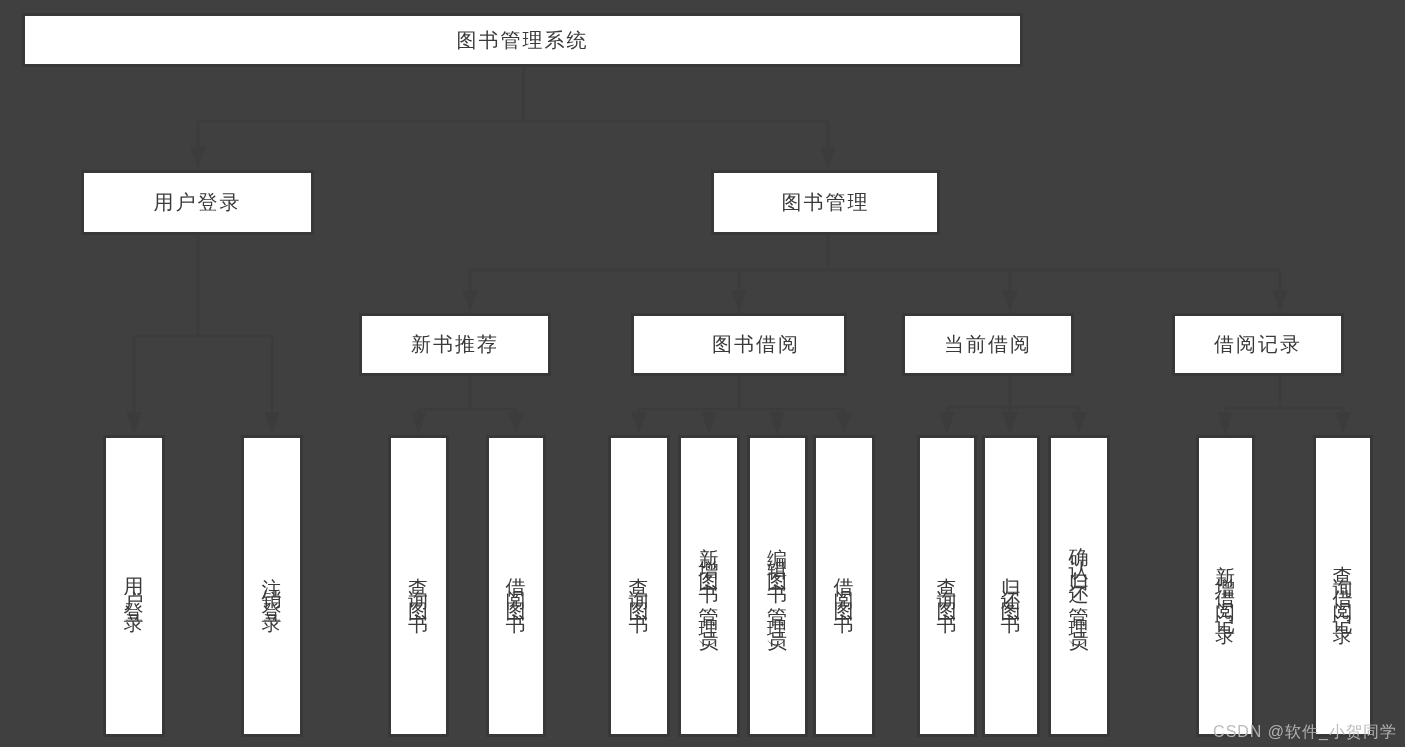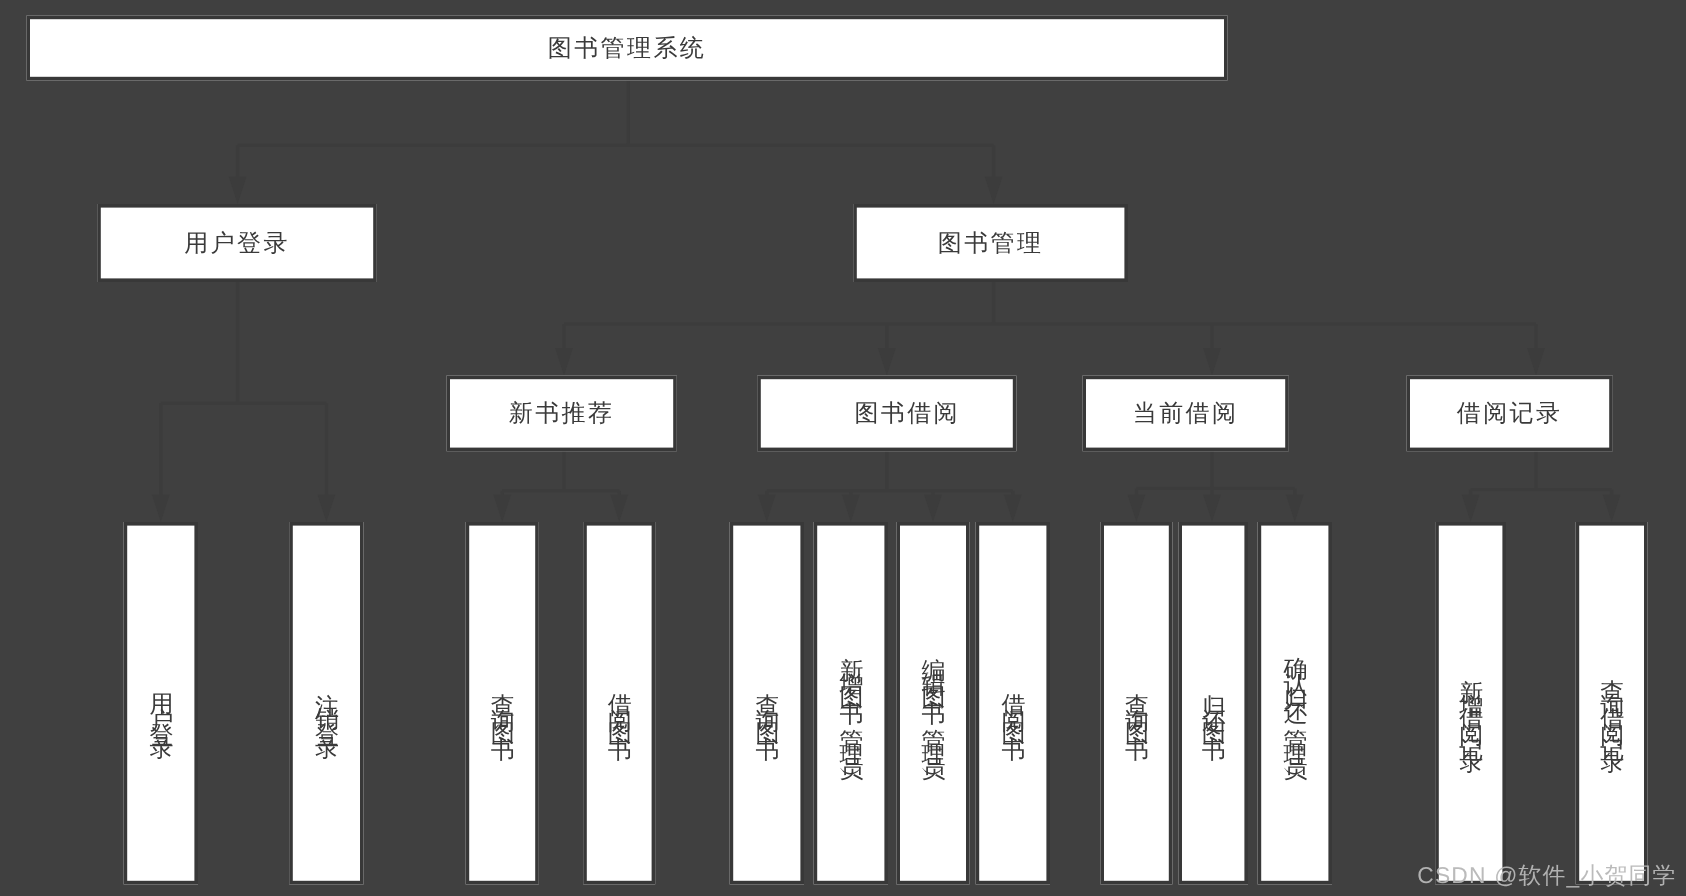--- a/index.html
+++ b/index.html
@@ -31,21 +31,21 @@
     justify-content: center;
     color: #3a3a3a;
     font-size: 20px;
     letter-spacing: 2px;
     z-index: 2;
   }
   .node.root   { left: 22px;  top: 13px;  width: 1001px; height: 54px; }
   .node.lv2a   { left: 81px;  top: 170px; width: 233px;  height: 65px; }
   .node.lv2b   { left: 711px; top: 170px; width: 229px;  height: 65px; }
   .node.lv3    { top: 313px;  height: 63px; }
-  .node.lv3a   { left: 372px;  width: 192px; text-align: center; }
+  .node.lv3a   { left: 359px;  width: 192px; text-align: center; }
   .node.lv3b   { left: 631px;  width: 216px; padding-left: 34px; }
   .node.lv3c   { left: 902px;  width: 172px; }
   .node.lv3d   { left: 1172px; width: 172px; }
   .leaf {
     position: absolute;
     box-sizing: border-box;
     top: 435px;
     height: 302px;
     background: #ffffff;
     border: 3px solid #383838;
@@ -60,21 +60,21 @@
     font-size: 20px;
     line-height: 1;
     letter-spacing: 12px;
     color: #3a3a3a;
     white-space: nowrap;
   }
   .watermark {
     position: absolute;
     right: 8px;
     bottom: 4px;
-    font-size: 19px;
+    font-size: 16px;
     color: rgba(183, 183, 183, 0.95);
     letter-spacing: 1px;
     z-index: 5;
     pointer-events: none;
   }
   .stroke { stroke: #3c3c3c; stroke-width: 2.8; fill: none; }
   .arrow  { fill: #3c3c3c; stroke: none; }
 </style>
 </head>
 <body>

